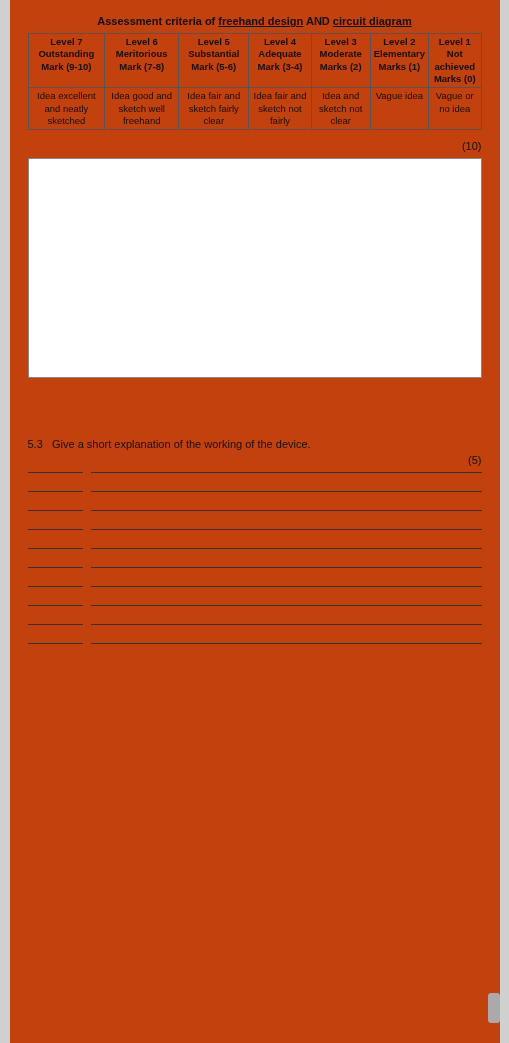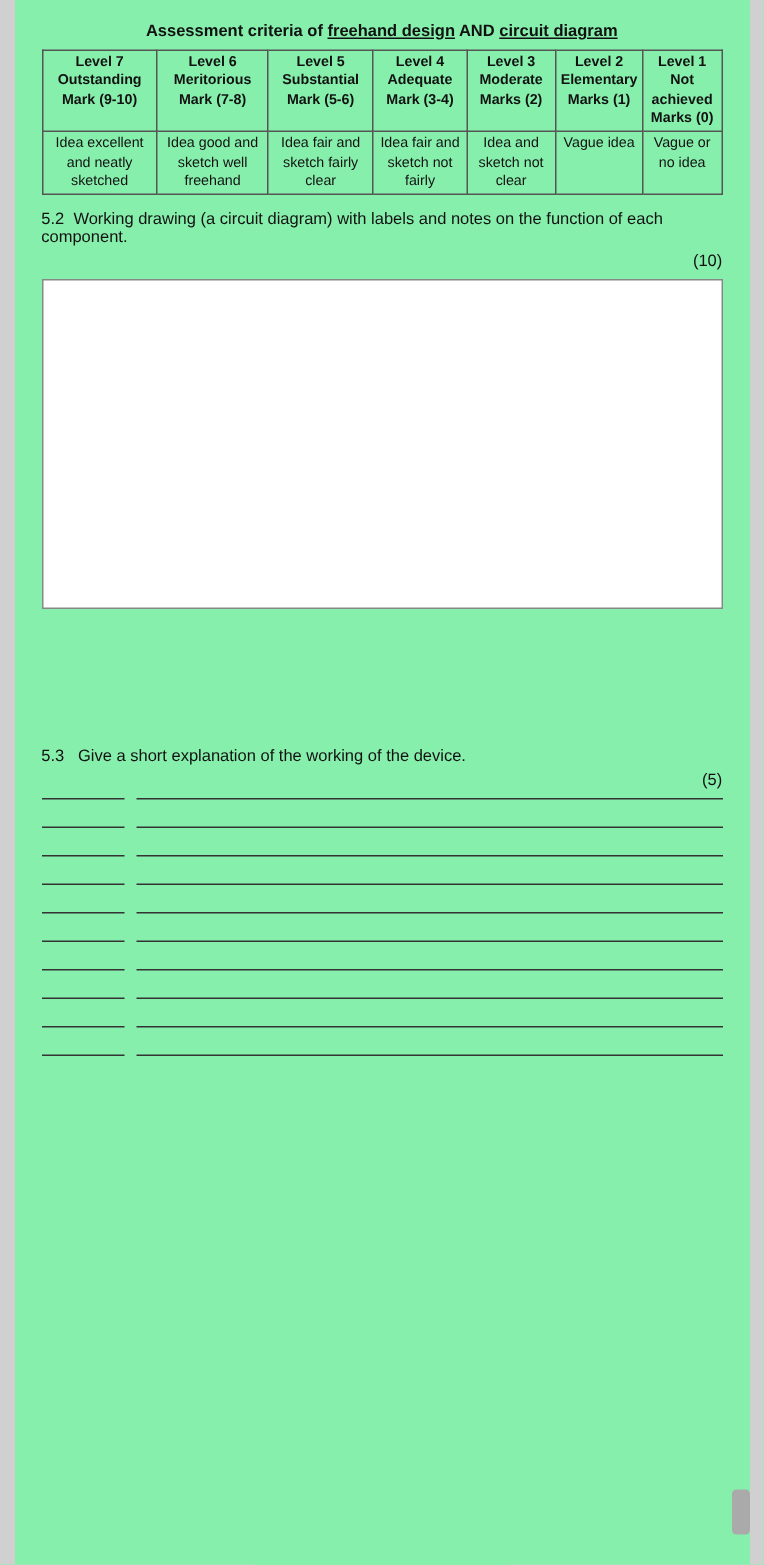--- a/index.html
+++ b/index.html
@@ -14,21 +14,21 @@
       background: #d0d0d0;
       font-family: Arial, sans-serif;
       font-size: 11px;
       color: #111;
       position: relative;
     }
 
     .page {
       width: 490px;
       margin: 0 auto;
-      background: #86efac;
+      background: #c2410c;
       padding: 15px 18px 20px 18px;
       min-height: 1043px;
       position: relative;
     }
 
     .assessment-title {
       font-size: 11px;
       font-weight: bold;
       text-align: center;
       margin-bottom: 6px;
@@ -70,21 +70,21 @@
     .drawing-box {
       width: 100%;
       height: 220px;
       border: 1px solid #888;
       background: #fff;
       margin-top: 6px;
       margin-bottom: 10px;
     }
 
     .section-53 {
-      margin-top: 92px;
+      margin-top: 60px;
     }
 
     .section-53-label {
       font-size: 11px;
       margin-bottom: 4px;
     }
 
     .marks-label {
       text-align: right;
       font-size: 11px;
@@ -149,23 +149,20 @@
       <td>Idea fair and sketch fairly clear</td>
       <td>Idea fair and sketch not fairly</td>
       <td>Idea and sketch not clear</td>
       <td>Vague idea</td>
       <td>Vague or no idea</td>
     </tr>
   </tbody>
     </table>
 
   <div class="section-52">
-    <div class="section-label">
-      <span>5.2</span>&nbsp;&nbsp;<span>Working drawing (a circuit diagram) with labels and notes on the function of each component.</span>
-    </div>
     <div class="marks-label">(10)</div>
     <div class="drawing-box"></div>
   </div>
 
   <div class="section-53">
     <div class="section-53-label">
       <span>5.3</span>&nbsp;&nbsp;&nbsp;<span>Give  a  short explanation of the working of the device.</span>
     </div>
     <div class="marks-label">(5)</div>
 

